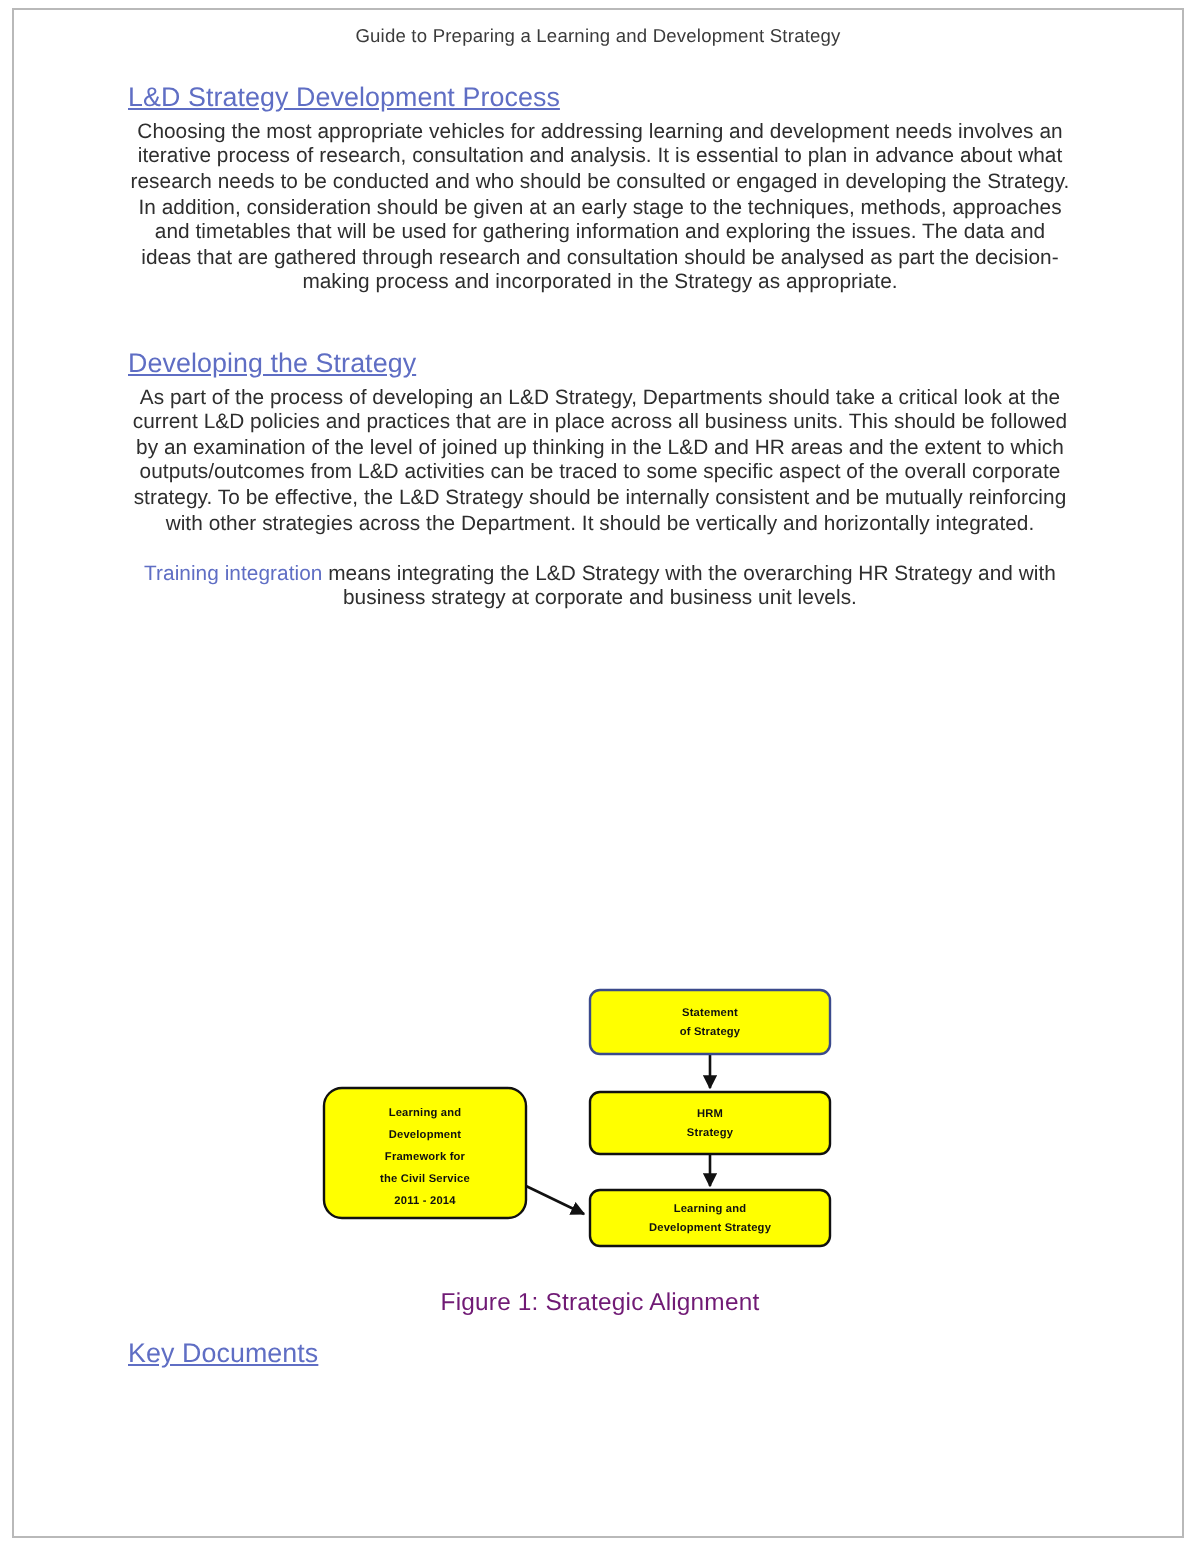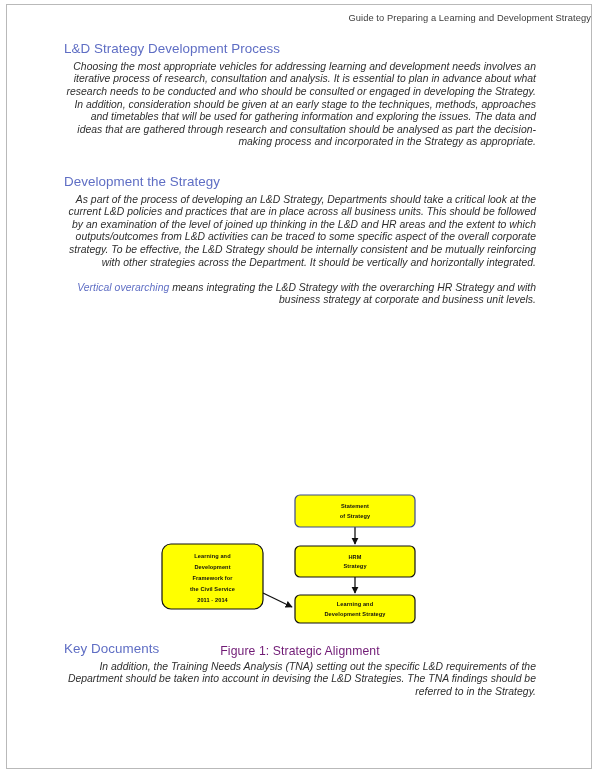--- a/index.html
+++ b/index.html
@@ -22,21 +22,21 @@
     width: 586px;
     height: 765px;
     background: #ffffff;
     border: 1px solid #b9b9b9;
     box-sizing: border-box;
     overflow: hidden;
   }
 
   
   .doc-header {
-    text-align: right;
+    text-align: center;
     font-size: 9.3px;
     color: #3b3b3b;
     letter-spacing: .1px;
     padding-top: 8px;
     line-height: 1.2;
   }
 
   
   .col {
     position: absolute;
@@ -45,31 +45,31 @@
     width: 472px;
   }
 
   h2.sec {
     font-size: 13.4px;
     font-weight: normal;
     color: #5f6ec4;
     margin: 0 0 3px 0;
     line-height: 1.25;
     letter-spacing: .05px;
+    text-decoration: underline;
   }
   h2.sec.gap   { margin-top: 25px; }
 
   p.body {
     font-size: 10.4px;
     line-height: 12.6px;
     color: #2e2e2e;
     margin: 0 0 0 0;
-    text-align: right;
+    text-align: center;
     letter-spacing: .03px;
-    font-style: italic;
   }
   p.body + p.body { margin-top: 12.6px; }
 
   .lead {
     color: #5f6ec4;
   }
 
   
   .figure-wrap {
     position: absolute;
@@ -88,21 +88,21 @@
     text-align: center;
     font-size: 12.2px;
     color: #701a75;
     letter-spacing: .1px;
   }
 
   
   .col-bottom {
     position: absolute;
     left: 57px;
-    top: 636px;
+    top: 664px;
     width: 472px;
   }
 
   .box-text {
     font-family: "Liberation Sans", sans-serif;
     font-size: 5.6px;
     font-weight: bold;
     fill: #101010;
     letter-spacing: .1px;
   }
@@ -112,24 +112,24 @@
 
 <div id="page">
 
   <div class="doc-header">Guide to Preparing a Learning and Development Strategy</div>
 
   <div class="col">
 
     <h2 class="sec">L&amp;D Strategy Development Process</h2>
     <p class="body">Choosing the most appropriate vehicles for addressing learning and development needs involves an iterative process of research, consultation and analysis. It is essential to plan in advance about what research needs to be conducted and who should be consulted or engaged in developing the Strategy. In addition, consideration should be given at an early stage to the techniques, methods, approaches and timetables that will be used for gathering information and exploring the issues. The data and ideas that are gathered through research and consultation should be analysed as part the decision-making process and incorporated in the Strategy as appropriate.</p>
 
-    <h2 class="sec gap">Development the Strategy</h2>
+    <h2 class="sec gap">Developing the Strategy</h2>
     <p class="body">As part of the process of developing an L&amp;D Strategy, Departments should take a critical look at the current L&amp;D policies and practices that are in place across all business units. This should be followed by an examination of the level of joined up thinking in the L&amp;D and HR areas and the extent to which outputs/outcomes from L&amp;D activities can be traced to some specific aspect of the overall corporate strategy. To be effective, the L&amp;D Strategy should be internally consistent and be mutually reinforcing with other strategies across the Department. It should be vertically and horizontally integrated.</p>
 
-    <p class="body"><span class="lead">Vertical overarching</span><span> means integrating the L&amp;D Strategy with the overarching HR Strategy and with business strategy at corporate and business unit levels.</span></p>
+    <p class="body"><span class="lead">Training integration</span><span> means integrating the L&amp;D Strategy with the overarching HR Strategy and with business strategy at corporate and business unit levels.</span></p>
 
 
   </div>
 
   <div class="figure-wrap">
     <svg class="fig-svg" width="586" height="140" viewBox="0 0 586 140">
 
       <defs>
         <marker id="ah" viewBox="0 0 10 10" refX="9" refY="5" markerWidth="5.5" markerHeight="5.5" orient="auto-start-reverse">
           <path d="M 0 0 L 10 5 L 0 10 z" fill="#111111"></path>
@@ -168,16 +168,15 @@
         <text class="box-text" x="205.5" y="102" text-anchor="middle">the Civil Service</text>
         <text class="box-text" x="205.5" y="113" text-anchor="middle">2011 - 2014</text>
       </g>
     </svg>
   </div>
 
   <div class="fig-caption">Figure 1: Strategic Alignment</div>
 
   <div class="col-bottom">
     <h2 class="sec">Key Documents</h2>
-    <p class="body">In addition, the Training Needs Analysis (TNA) setting out the specific L&amp;D requirements of the Department should be taken into account in devising the L&amp;D Strategies. The TNA findings should be referred to in the Strategy.</p>
   </div>
 
 </div>
 
 </body></html>

